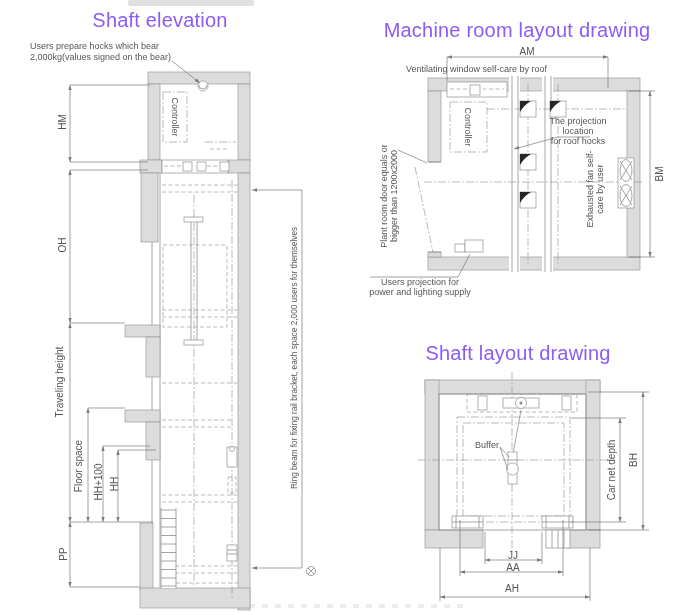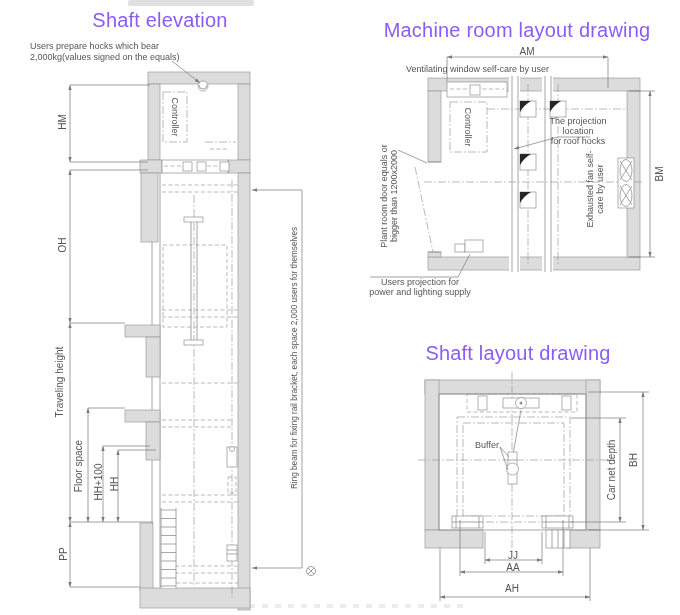--- a/index.html
+++ b/index.html
@@ -340,34 +340,34 @@
       <line x1="223" y1="150" x2="223" y2="206"></line>
       <line x1="120" y1="202" x2="223" y2="202" marker-start="url(#ar3)" marker-end="url(#ar3)"></line>
       <line x1="100" y1="178" x2="100" y2="231"></line>
       <line x1="250" y1="178" x2="250" y2="231"></line>
       <line x1="100" y1="227" x2="250" y2="227" marker-start="url(#ar3)" marker-end="url(#ar3)"></line>
     </g>
   </svg>
 
   <div class="lbl tl" style="left:30px;top:41px">
     <div>Users prepare hocks which bear</div>
-    <div>2,000kg(values signed on the equals)</div>
+    <div>2,000kg(values signed on the bear)</div>
   </div>
   <span class="lbl dm vm" style="left:62px;top:122px">HM</span>
   <span class="lbl dm vm" style="left:62px;top:245px">OH</span>
   <span class="lbl dm vm" style="left:59px;top:382px">Traveling height</span>
   <span class="lbl dm vm" style="left:78px;top:466px">Floor space</span>
   <span class="lbl dm vm" style="left:98px;top:482px">HH+100</span>
   <span class="lbl dm vm" style="left:114px;top:484px">HH</span>
   <span class="lbl dm vm" style="left:63px;top:554px">PP</span>
   <span class="lbl vp" style="left:175px;top:117px">Controller</span>
   <span class="lbl s8 vm" style="left:294px;top:358px">Ring beam for fixing rail bracket, each space 2,000 users for themselves</span>
 
   <span class="lbl dm ctr" style="left:527px;top:51px">AM</span>
-  <span class="lbl" style="left:406px;top:64px">Ventilating window self-care by user</span>
+  <span class="lbl" style="left:406px;top:64px">Ventilating window self-care by roof</span>
   <span class="lbl vp" style="left:468px;top:127px">Controller</span>
   <div class="lbl blk ctr" style="left:578px;top:131px">
     <span>The projection</span>
     <span>location</span>
     <span>for roof hocks</span>
   </div>
   <div class="lbl blk vm" style="left:389px;top:196px">
     <span>Plant room door equals or</span>
     <span>bigger than 1200x2000</span>
   </div>

